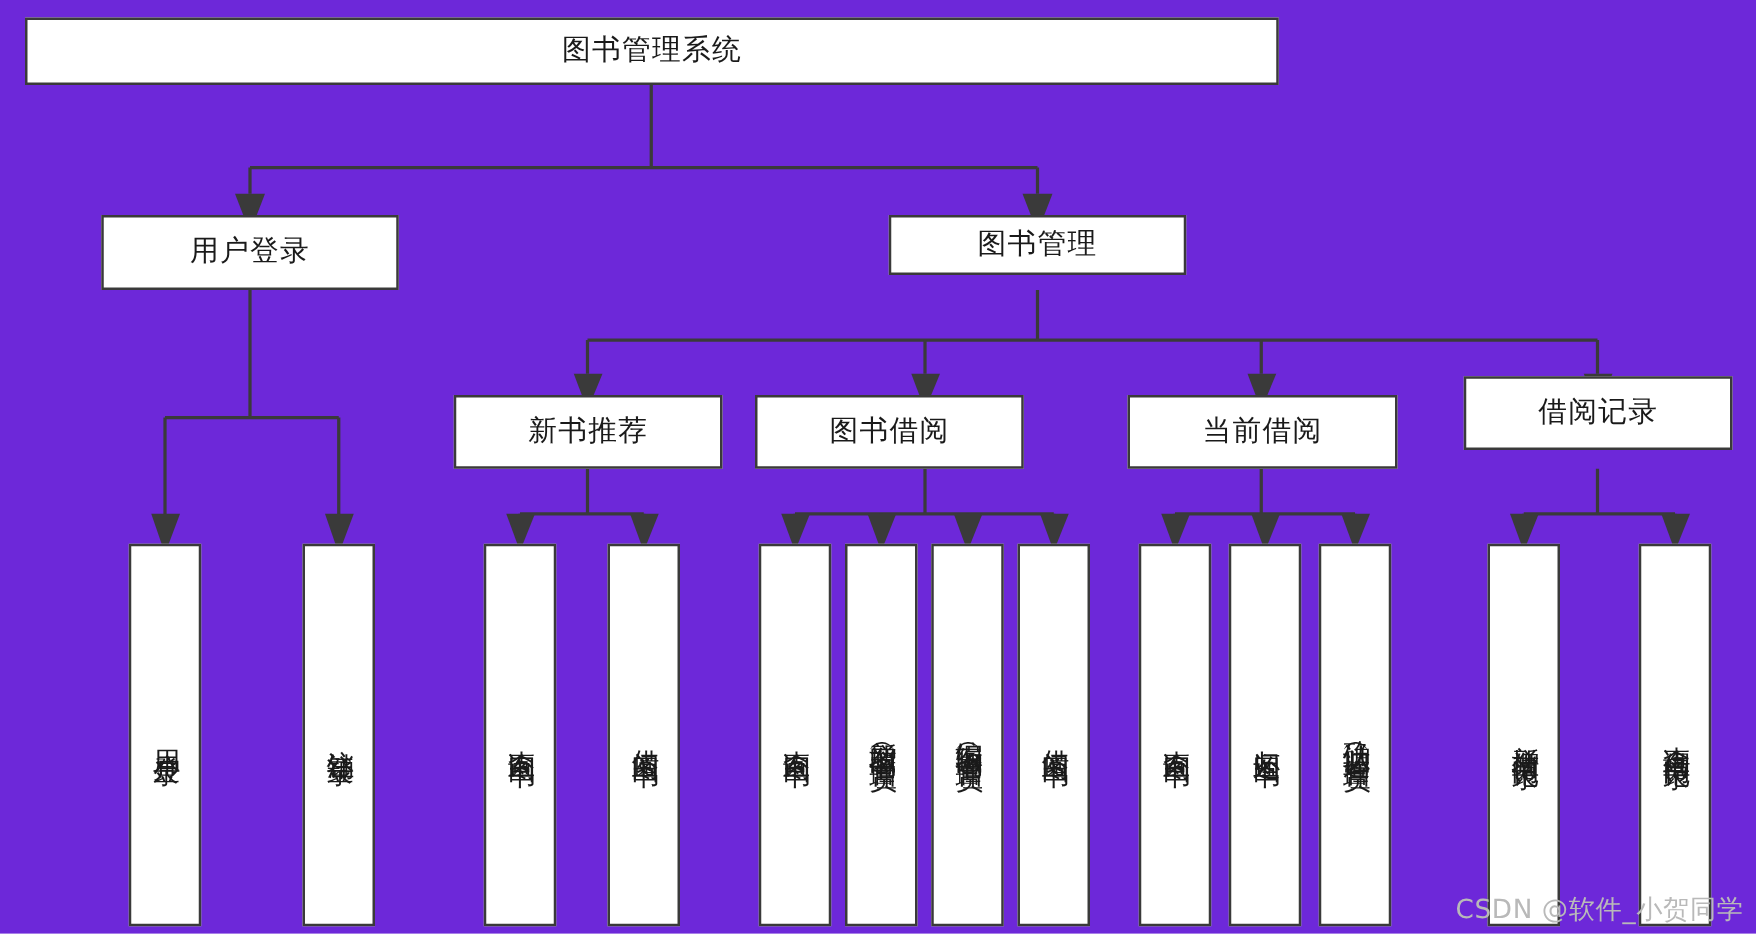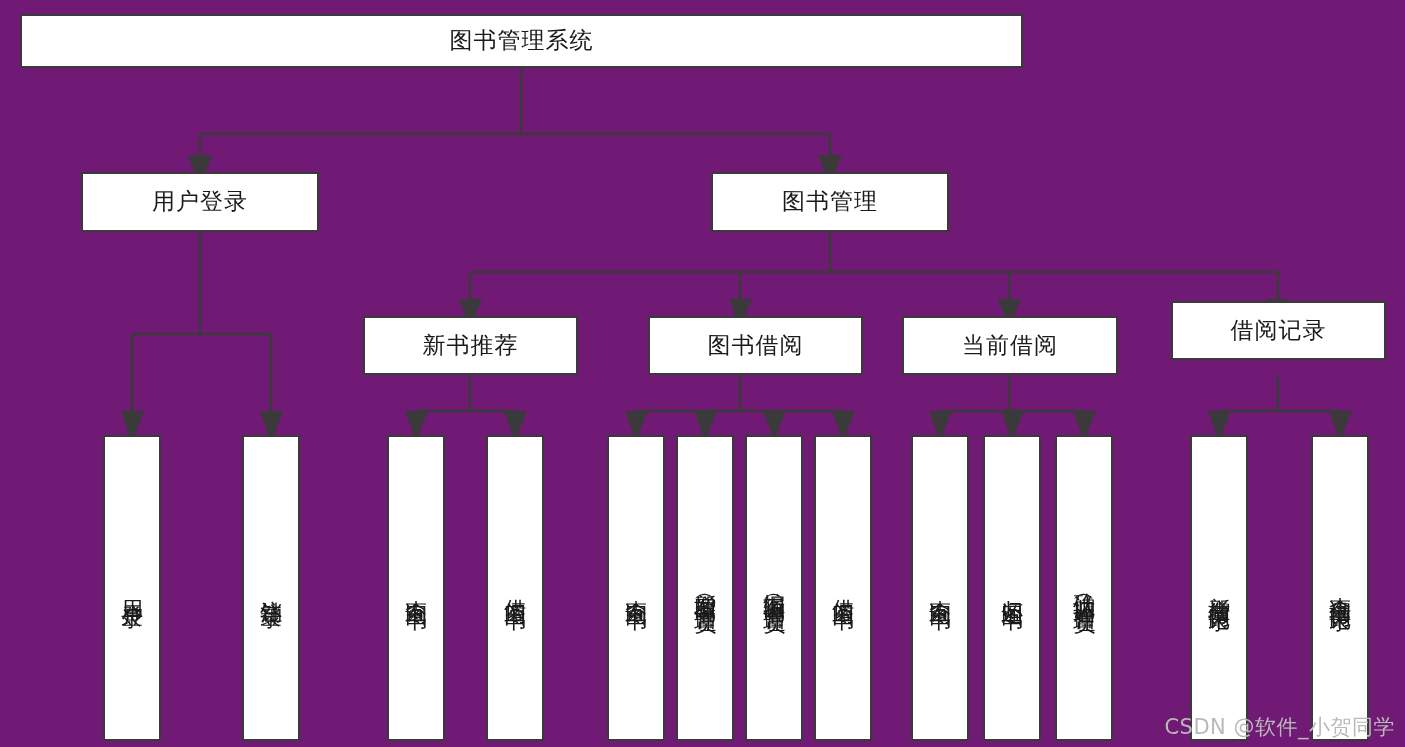--- a/index.html
+++ b/index.html
@@ -8,21 +8,21 @@
     padding: 0;
     background: #ffffff;
   }
   body {
     font-family: "DejaVu Sans", "Liberation Sans", sans-serif;
   }
   #canvas {
     position: relative;
     width: 1405px;
     height: 747px;
-    background: #701a75;
+    background: #6d28d9;
     overflow: hidden;
   }
   svg.edges {
     position: absolute;
     left: 0;
     top: 0;
     width: 1405px;
     height: 747px;
     pointer-events: none;
   }
@@ -149,28 +149,28 @@
     </g>
   </svg>
 
   <div class="node h" style="left:20px; top:14px; width:1003px; height:54px;">
     <span>图书管理系统</span>
   </div>
 
   <div class="node h" style="left:81px; top:172px; width:238px; height:60px;">
     <span>用户登录</span>
   </div>
-  <div class="node h" style="left:711px; top:172px; width:238px; height:60px;">
+  <div class="node h" style="left:711px; top:172px; width:238px; height:48px;">
     <span>图书管理</span>
   </div>
 
   <div class="node h" style="left:363px; top:316px; width:215px; height:59px;justify-content:center;">
     <span>新书推荐</span>
   </div>
-  <div class="node h" style="left:648px; top:316px; width:215px; height:59px;">
+  <div class="node h" style="left:604px; top:316px; width:215px; height:59px;">
     <span>图书借阅</span>
   </div>
   <div class="node h" style="left:902px; top:316px; width:216px; height:59px;">
     <span>当前借阅</span>
   </div>
   <div class="node h" style="left:1171px; top:301px; width:215px; height:59px;text-align:right;">
     <span>借阅记录</span>
   </div>
 
   <div class="node v" style="left:103px; top:435px; width:58px; height:306px;">

